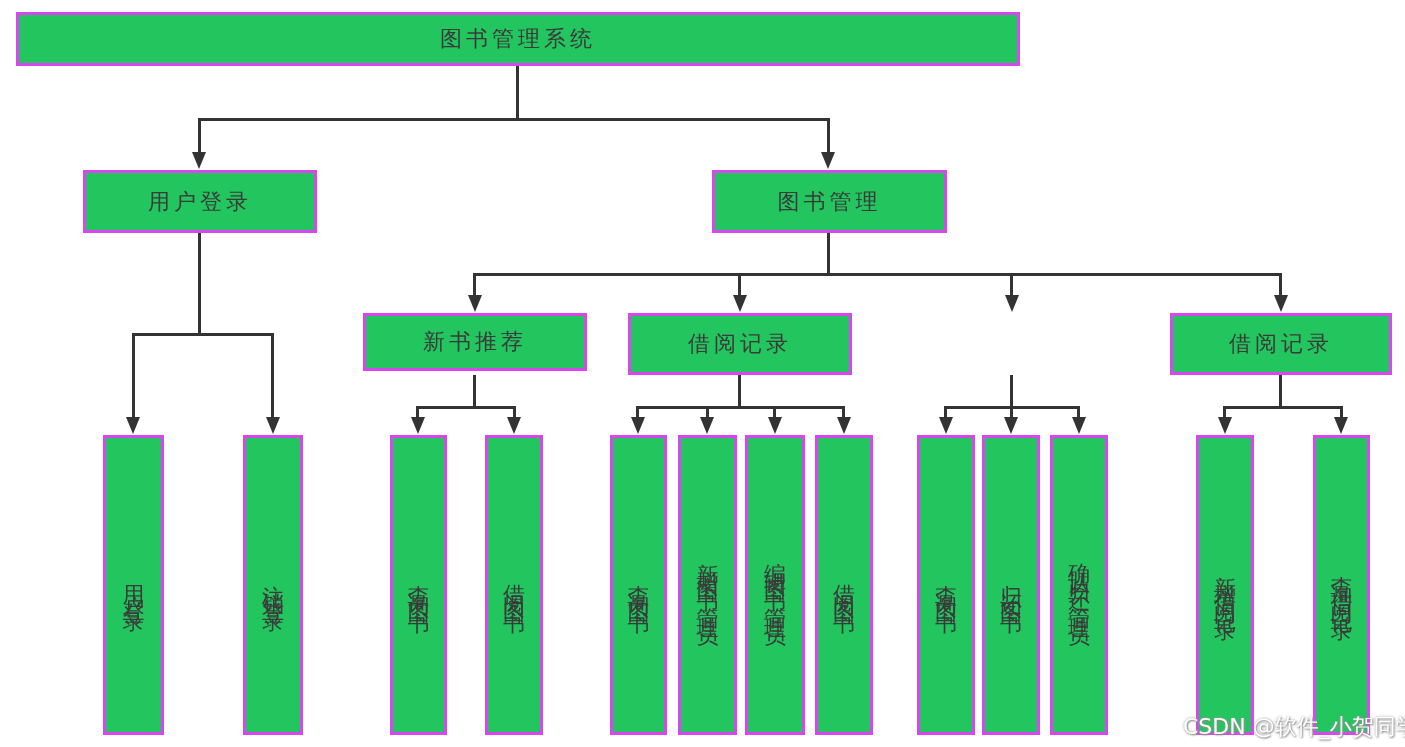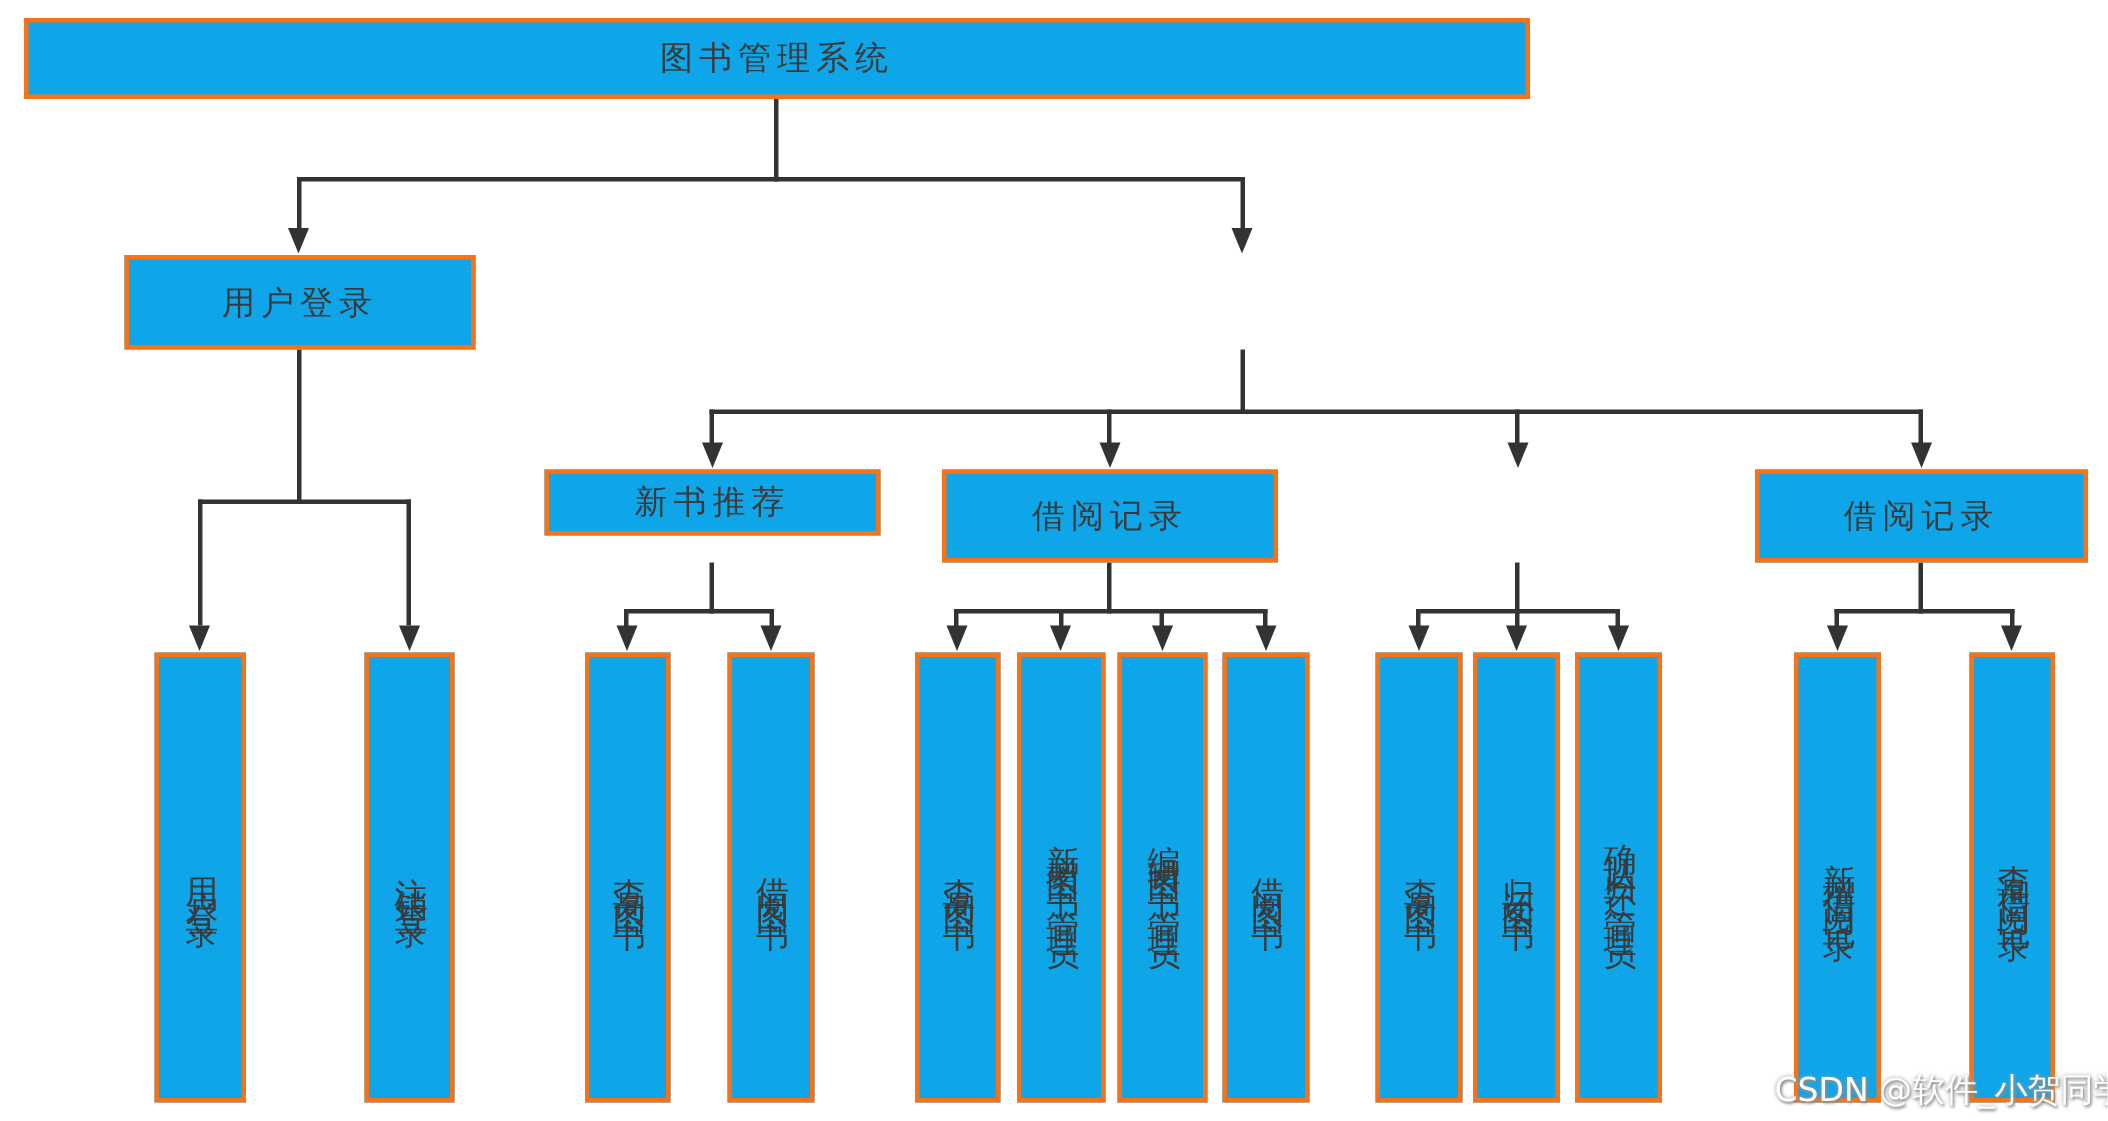--- a/index.html
+++ b/index.html
@@ -22,27 +22,28 @@
   .arrow-down {
     position: absolute;
     width: 0;
     height: 0;
     border-left: 7px solid transparent;
     border-right: 7px solid transparent;
     border-top: 17px solid #333333;
   }
   .box {
     position: absolute;
-    background: #0ea5e9;
-    border: 3px solid #f97316;
+    background: #22c55e;
+    border: 3px solid #d946ef;
     box-sizing: border-box;
     display: flex;
     align-items: center;
     justify-content: center;
     color: #3a3a3a;
+    font-family: Liberation Serif, serif;
   }
   .box.h {
     font-size: 22px;
     letter-spacing: 4px;
     white-space: nowrap;
   }
   .box.v {
     writing-mode: vertical-rl;
     text-orientation: mixed;
     font-size: 22px;
@@ -120,22 +121,23 @@
   <div class="line" style="left:1279px; top:375px; width:3px; height:34px;"></div>
   <div class="line" style="left:1223px; top:406px; width:120px; height:3px;"></div>
   <div class="line" style="left:1223px; top:406px; width:3px; height:13px;"></div>
   <div class="arrow-down" style="left:1218px; top:417px;"></div>
   <div class="line" style="left:1340px; top:406px; width:3px; height:13px;"></div>
   <div class="arrow-down" style="left:1334px; top:417px;"></div>
 
   <div class="box h" style="left:16px; top:12px; width:1004px; height:54px;">图书管理系统</div>
 
   <div class="box h" style="left:83px; top:170px; width:234px; height:63px;">用户登录</div>
+  <div class="box h" style="left:712px; top:170px; width:235px; height:63px;">图书管理</div>
 
-  <div class="box h" style="left:363px; top:313px; width:224px; height:44px;">新书推荐</div>
+  <div class="box h" style="left:363px; top:313px; width:224px; height:58px;">新书推荐</div>
   <div class="box h" style="left:628px; top:313px; width:224px; height:62px;">借阅记录</div>
   <div class="box h" style="left:1170px; top:313px; width:222px; height:62px;">借阅记录</div>
 
   <div class="box v" style="left:103px; top:435px; width:61px; height:300px;">用户登录</div>
   <div class="box v" style="left:243px; top:435px; width:60px; height:300px;">注销登录</div>
 
   <div class="box v" style="left:390px; top:435px; width:57px; height:300px;">查询图书</div>
   <div class="box v" style="left:485px; top:435px; width:58px; height:300px;">借阅图书</div>
 
   <div class="box v" style="left:610px; top:435px; width:57px; height:300px;">查询图书</div>

